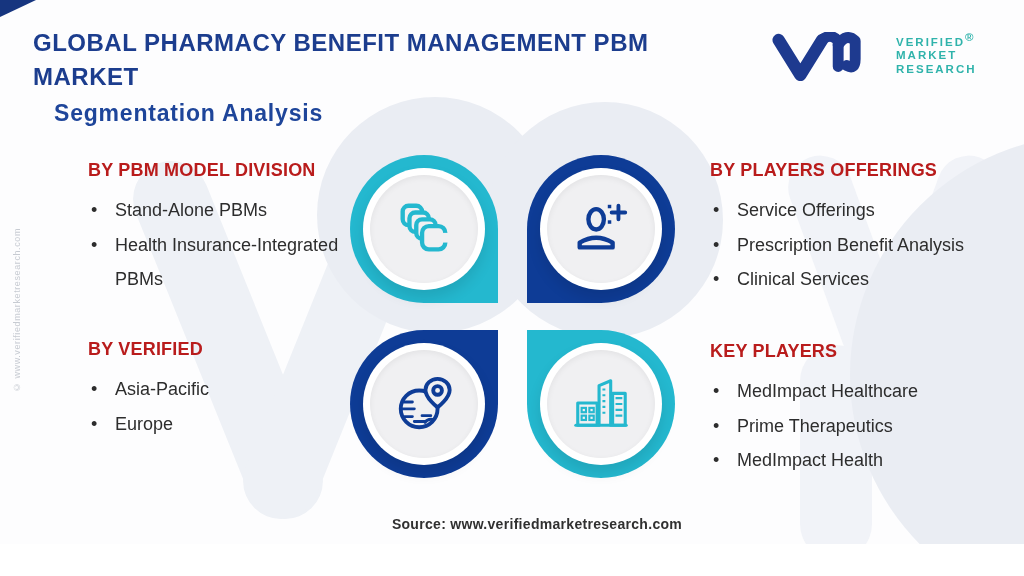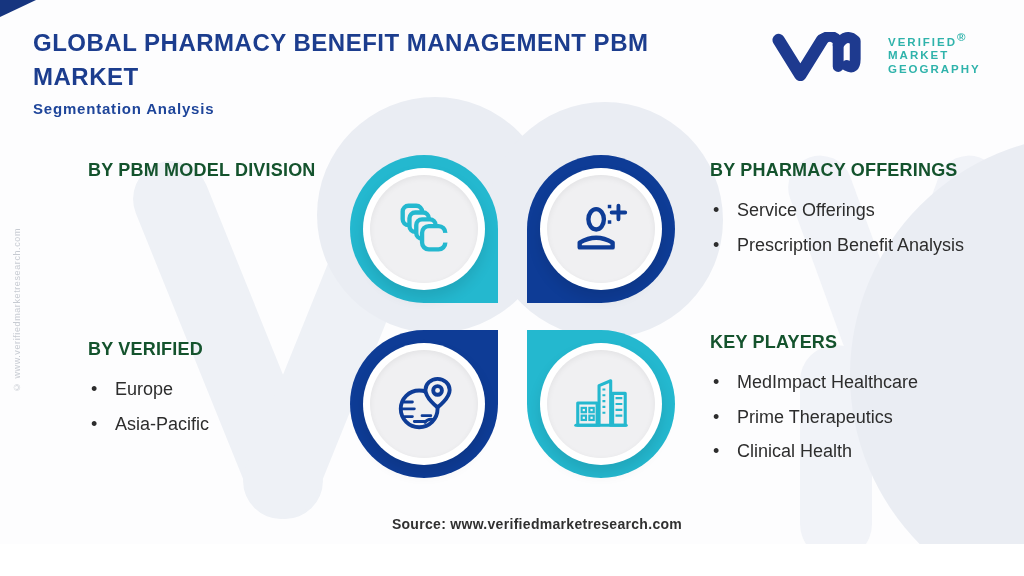--- a/index.html
+++ b/index.html
@@ -9,35 +9,35 @@
   
   .mound{position:absolute;border-radius:50%;background:#eaedf3;}
   .band{position:absolute;background:#eef1f6;border-radius:40px;}
   .band.faint{background:#f1f3f8;}
   .corner-triangle{position:absolute;left:0;top:0;width:0;height:0;
     border-top:17px solid #16357f;border-right:36px solid transparent;}
 
   
   .title-block{position:absolute;left:33px;top:26px;z-index:3;}
   .title-line{font-size:24px;font-weight:bold;color:#1c3d8e;letter-spacing:.5px;line-height:34px;}
-  .subtitle{margin-top:6px;font-size:15px;font-weight:600;color:#1e459a;letter-spacing:.8px;}
-
-  .logo{position:absolute;left:772px;top:26px;z-index:3;display:flex;align-items:flex-start;gap:12px;}
+  .subtitle{margin-top:6px;font-size:23px;font-weight:600;color:#1e459a;letter-spacing:.8px;margin-left:21px;}
+
+  .logo{position:absolute;left:772px;top:26px;z-index:3;display:flex;align-items:flex-start;gap:20px;}
   .logo-mark{width:104px;height:50px;margin-top:6px;}
   .logo-text{display:flex;flex-direction:column;margin-top:5px;}
   .logo-text span{font-size:11.5px;font-weight:bold;color:#2fb3ab;letter-spacing:2px;line-height:13.5px;}
   .reg{font-size:7px;color:#8a9aa0;vertical-align:super;letter-spacing:0;}
 
   
   .qtext{position:absolute;z-index:3;}
   #q-tl{left:88px;top:160px;width:252px;}
   #q-tr{left:710px;top:160px;width:308px;}
   #q-bl{left:88px;top:339px;width:252px;}
-  #q-br{left:710px;top:332px;width:308px;}
-  .qheading{margin:0 0 12px 0;font-size:18px;font-weight:bold;color:#14532d;letter-spacing:.2px;}
+  #q-br{left:710px;top:341px;width:308px;}
+  .qheading{margin:0 0 12px 0;font-size:18px;font-weight:bold;color:#b91c1c;letter-spacing:.2px;}
   .qlist{margin:0;padding:0;list-style:none;}
   .qlist li{position:relative;padding-left:27px;font-size:18px;color:#2d2d2d;line-height:34.5px;}
   .qlist li::before{content:"\2022";position:absolute;left:3px;top:0;color:#2d2d2d;}
 
   
   .feature{position:absolute;width:148px;height:148px;z-index:2;}
   .f-tl{left:350px;top:155px;background:#24b8cf;border-radius:50% 50% 0 50%;}
   .f-tr{left:527px;top:155px;background:#0e3c96;border-radius:50% 50% 50% 0;}
   .f-bl{left:350px;top:330px;background:#0e3c96;border-radius:50% 0 50% 50%;}
   .f-br{left:527px;top:330px;background:#24b8cf;border-radius:0 50% 50% 50%;}
@@ -78,50 +78,55 @@
 
   <div class="logo">
     <svg class="logo-mark" viewBox="0 0 110 52" fill="none" stroke="#1e3a8f" stroke-linecap="round" stroke-linejoin="round">
       <path d="M7 8 L30 45 L53 8" stroke-width="13"></path>
       <path d="M53 8 Q62 0 70 9 L70 36" stroke-width="11.5"></path>
       <path d="M70 13 Q79 0 88 9 L88 28 Q88 40 79 35" stroke-width="11.5"></path>
     </svg>
     <div class="logo-text">
       <span><span>VERIFIED</span><span class="reg">®</span></span>
       <span>MARKET</span>
-      <span>GEOGRAPHY</span>
+      <span>RESEARCH</span>
     </div>
   </div>
 
   <div class="qtext" id="q-tl">
     <h3 class="qheading">BY PBM MODEL DIVISION</h3>
+    <ul class="qlist">
+      <li>Stand-Alone PBMs</li>
+      <li>Health Insurance-Integrated PBMs</li>
+    </ul>
   </div>
 
   <div class="qtext" id="q-tr">
-    <h3 class="qheading">BY PHARMACY OFFERINGS</h3>
+    <h3 class="qheading">BY PLAYERS OFFERINGS</h3>
     <ul class="qlist">
       <li>Service Offerings</li>
       <li>Prescription Benefit Analysis</li>
+      <li>Clinical Services</li>
     </ul>
   </div>
 
   <div class="qtext" id="q-bl">
     <h3 class="qheading">BY VERIFIED</h3>
     <ul class="qlist">
+      <li>Asia-Pacific</li>
       <li>Europe</li>
-      <li>Asia-Pacific</li>
     </ul>
   </div>
 
   <div class="qtext" id="q-br">
     <h3 class="qheading">KEY PLAYERS</h3>
     <ul class="qlist">
       <li>MedImpact Healthcare</li>
       <li>Prime Therapeutics</li>
-      <li>Clinical Health</li>
+      <li>MedImpact Health</li>
     </ul>
   </div>
 
   <div class="feature f-tl">
     <div class="disc">
       <div class="disc-inner">
         <svg width="62" height="62" viewBox="0 0 64 64">
           <g stroke="#24b8cf" stroke-width="4.5" fill="#f0f0f2">
             <rect x="10" y="8" width="20" height="20" rx="6"></rect>
             <rect x="17" y="15" width="20" height="20" rx="6"></rect>

